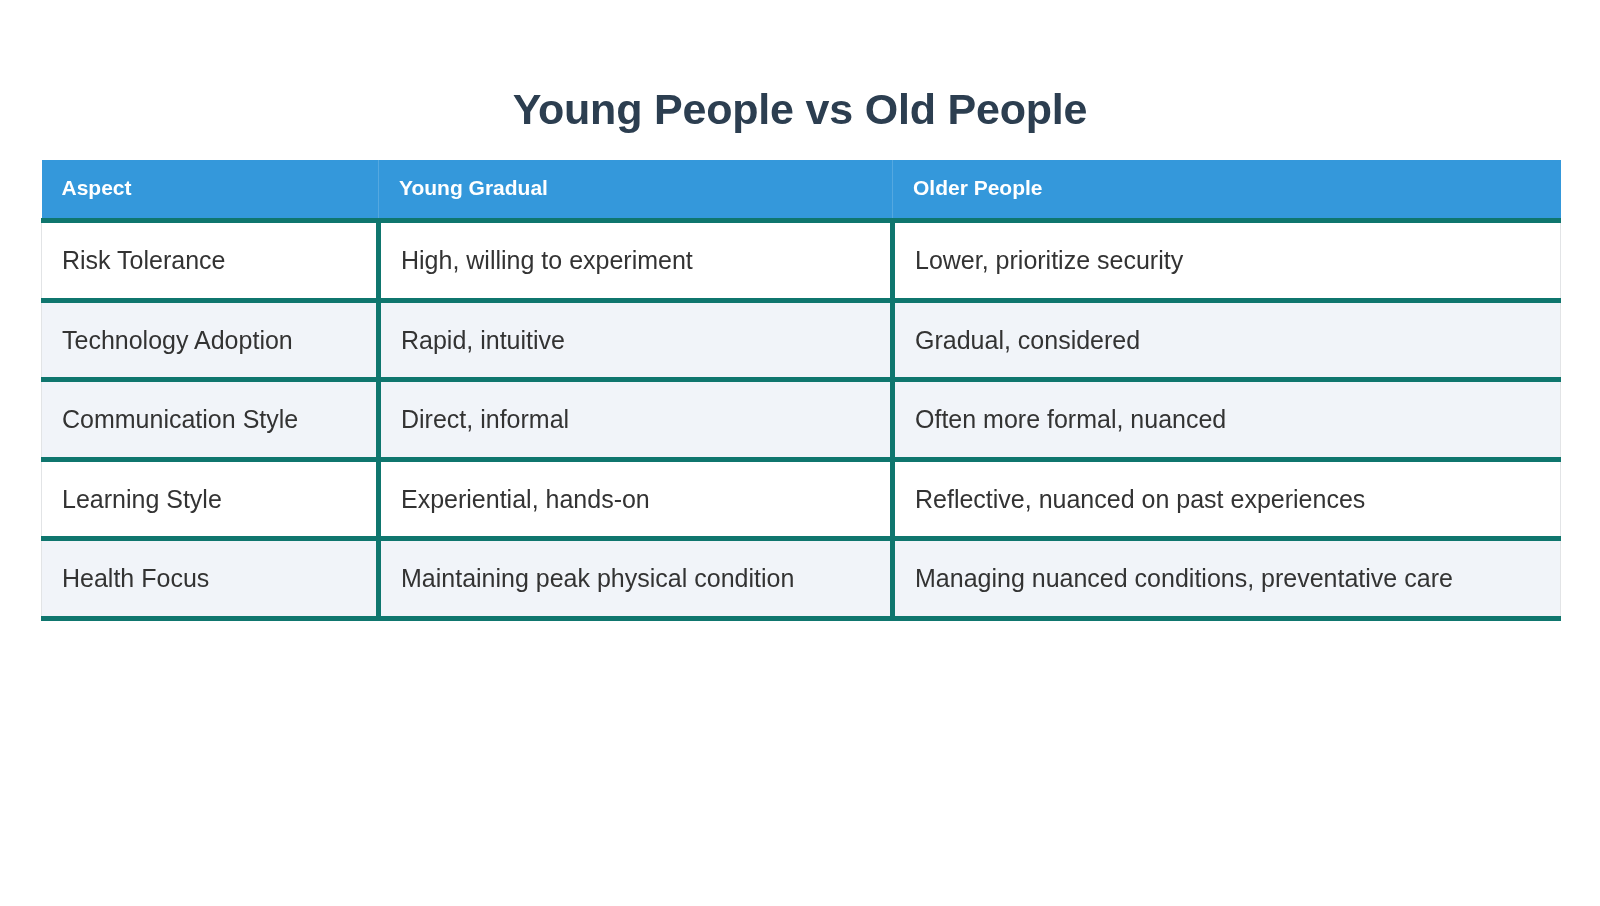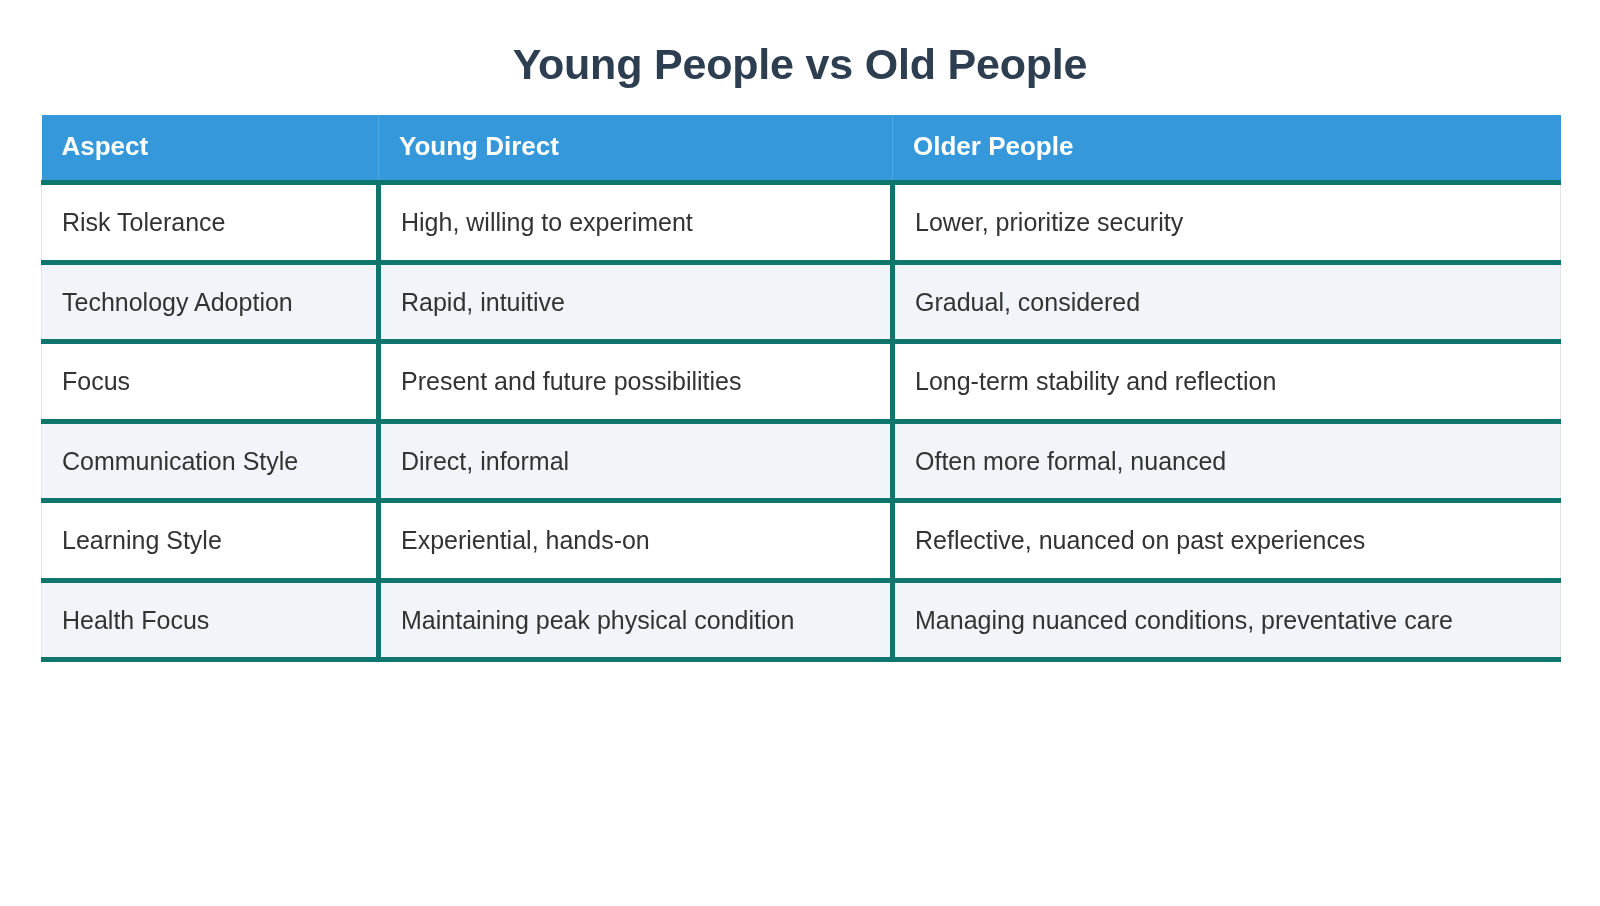--- a/index.html
+++ b/index.html
@@ -13,20 +13,21 @@
     height: 906px;
     font-family: "Liberation Sans", sans-serif;
     overflow: hidden;
   }
   .page {
     position: relative;
     width: 1600px;
     height: 678px;
     background: #ffffff;
     box-sizing: border-box;
+    margin-top: 45px;
   }
   .title {
     position: absolute;
     left: 0;
     top: 40px;
     width: 1600px;
     text-align: center;
     font-size: 43px;
     font-weight: bold;
     color: #2c3e50;
@@ -46,21 +47,21 @@
     table-layout: fixed;
     background: #ffffff;
   }
   table.cmp col.c1 { width: 337px; }
   table.cmp col.c2 { width: 514px; }
   table.cmp col.c3 { width: 668px; }
 
   table.cmp thead th {
     background: #3498db;
     color: #ffffff;
-    font-size: 26px;
+    font-size: 21px;
     font-weight: bold;
     text-align: left;
     vertical-align: bottom;
     padding: 16px 20px 18px 20px;
     height: 56px;
     border-right: 1px solid #54a8e0;
     border-bottom: none;
     box-sizing: border-box;
   }
   table.cmp thead th:last-child {
@@ -101,43 +102,38 @@
   <div class="table-wrap">
     <table class="cmp">
       <colgroup>
         <col class="c1">
         <col class="c2">
         <col class="c3">
       </colgroup>
       <thead>
         <tr>
           <th>Aspect</th>
-          <th>Young Direct</th>
+          <th>Young Gradual</th>
           <th>Older People</th>
         </tr>
       </thead>
       <tbody>
 
         <tr class="row-odd">
           <td>Risk Tolerance</td>
           <td>High, willing to experiment</td>
           <td>Lower, prioritize security</td>
         </tr>
 
         <tr class="row-even">
           <td>Technology Adoption</td>
           <td>Rapid, intuitive</td>
           <td>Gradual, considered</td>
         </tr>
 
-        <tr class="row-odd">
-          <td>Focus</td>
-          <td>Present and future possibilities</td>
-          <td>Long-term stability and reflection</td>
-        </tr>
 
         <tr class="row-even">
           <td>Communication Style</td>
           <td>Direct, informal</td>
           <td>Often more formal, nuanced</td>
         </tr>
 
         <tr class="row-odd">
           <td>Learning Style</td>
           <td>Experiential, hands-on</td>

